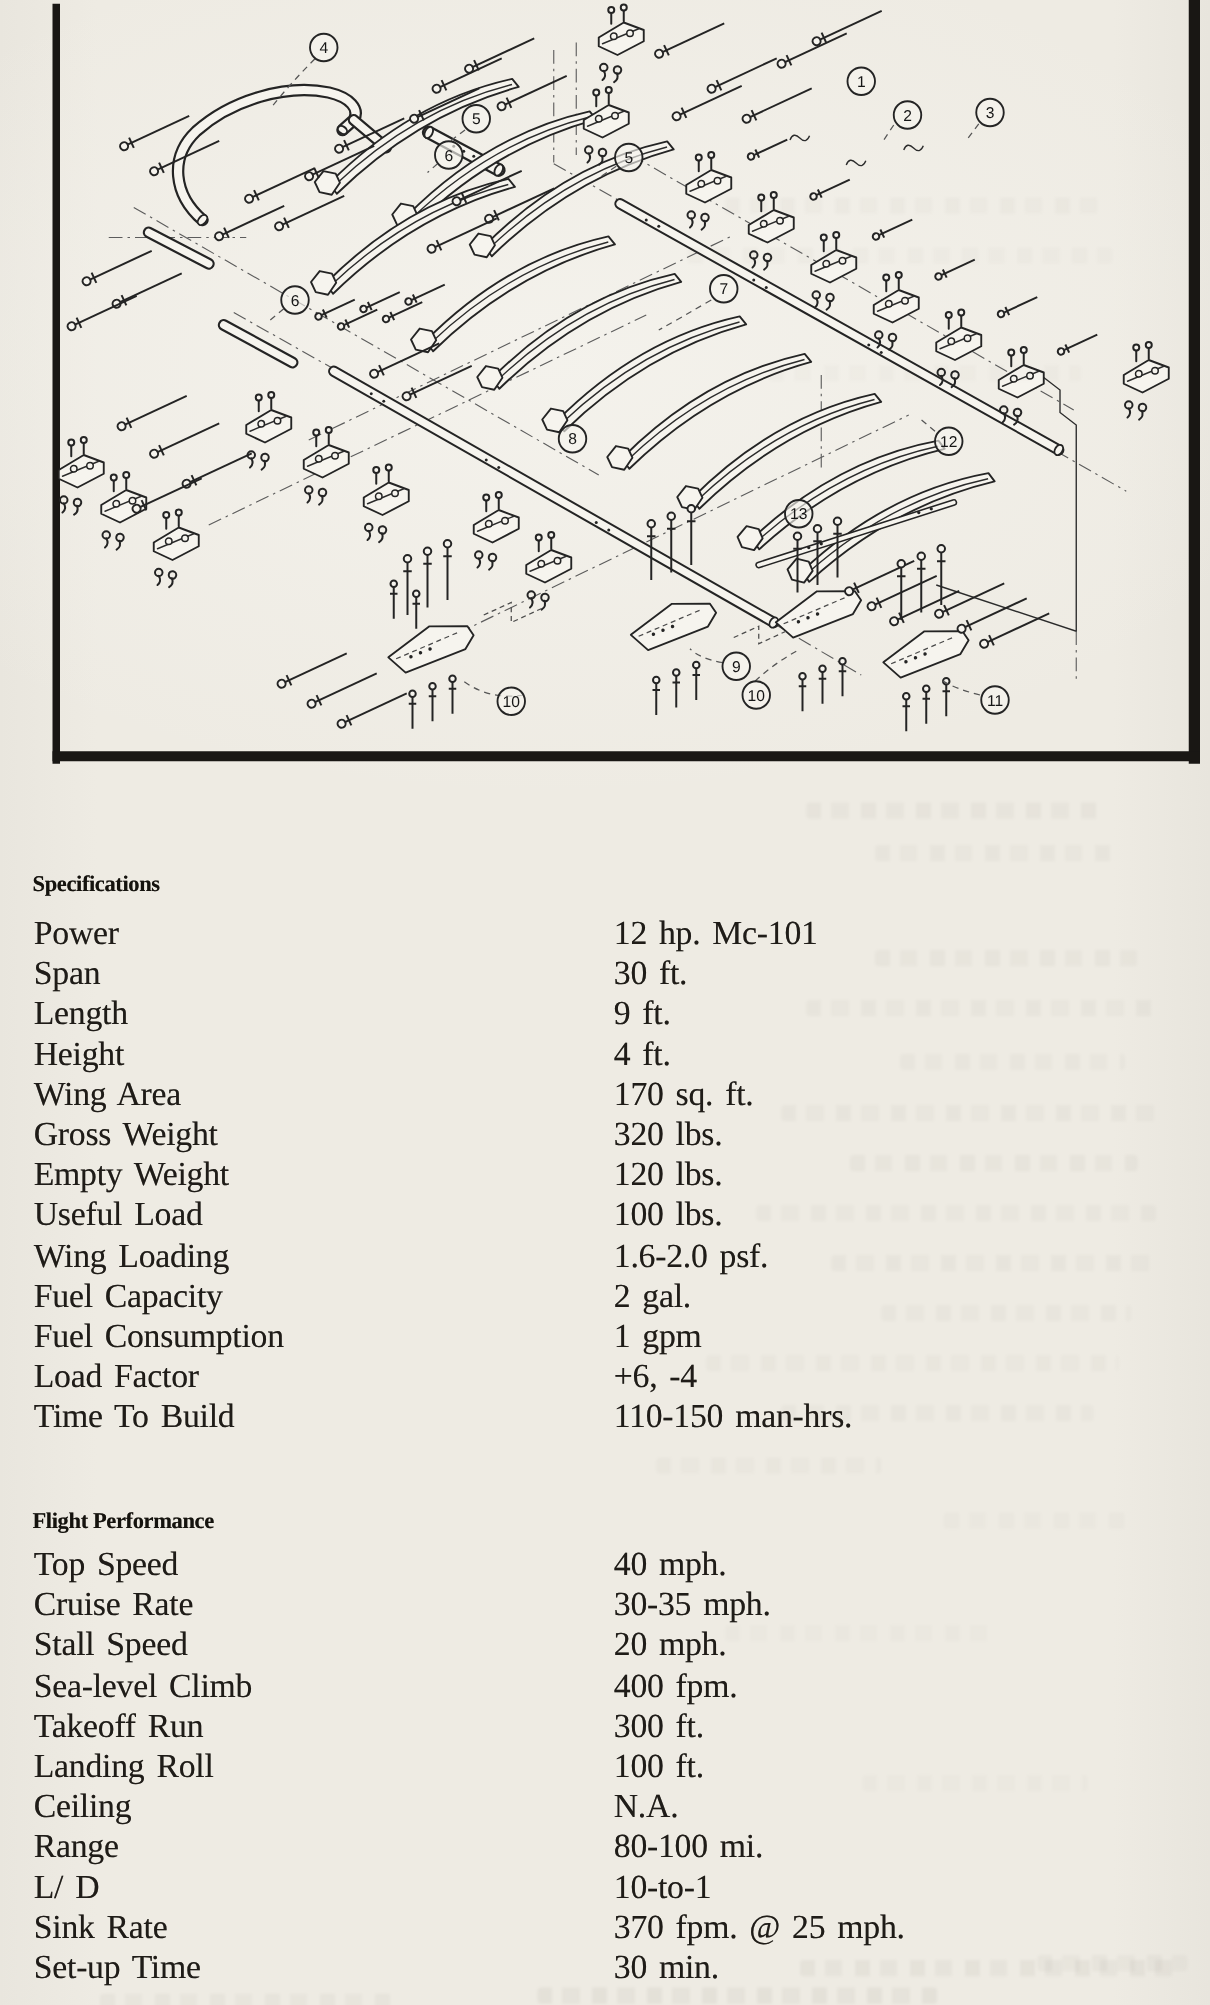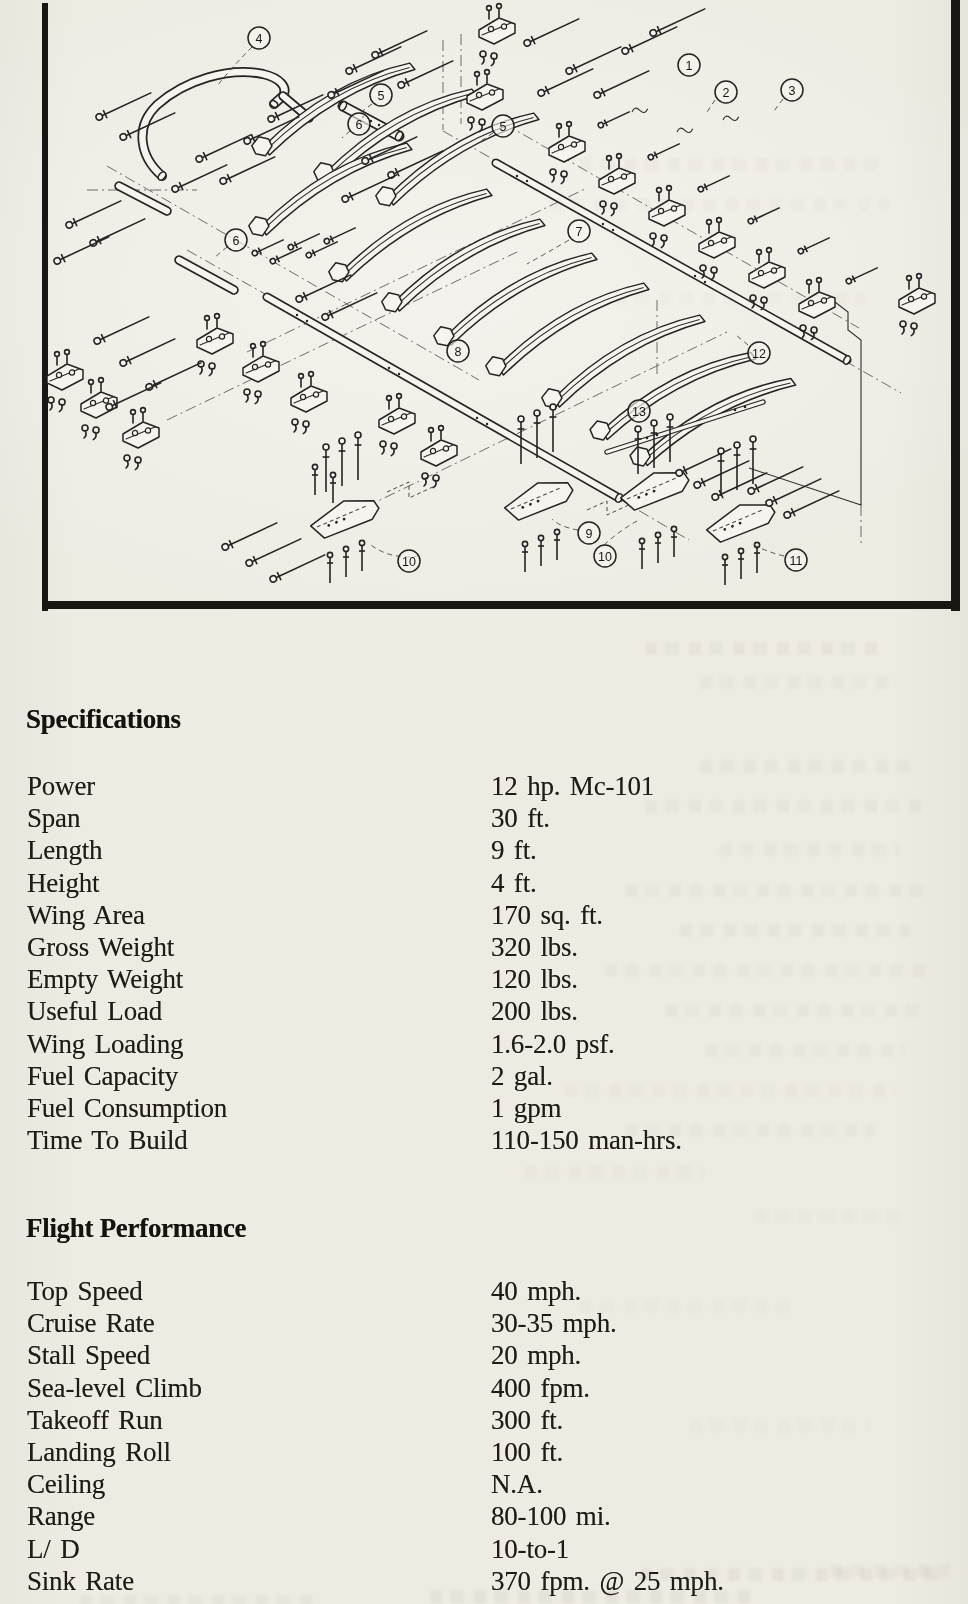--- a/index.html
+++ b/index.html
@@ -32,26 +32,26 @@
   svg .bolt{stroke:#242424;stroke-width:1.6;fill:#f6f4ee;}
   svg .callout-circle{fill:rgba(246,244,238,.65);stroke:#242424;stroke-width:1.5;}
   svg .callout-num{font:12.5px "Liberation Sans",sans-serif;fill:#161616;text-anchor:middle;}
   
   .caption{
     position:absolute;left:26px;top:618px;width:700px;
     font-family:"Liberation Sans",sans-serif;font-weight:bold;font-size:20.5px;
     letter-spacing:-0.1px;color:#16140f;
   }
   .section-heading{
-    position:absolute;left:26px;font-size:27px;font-weight:bold;
+    position:absolute;left:26px;font-size:18px;font-weight:bold;
     letter-spacing:-0.3px;color:#15130e;text-shadow:0 0 .5px rgba(25,22,18,.55);
   }
   #spec-heading{top:682px;}
   #perf-heading{top:1191px;}
-  .kv-list{position:absolute;left:0;width:968px;margin-top:40px;}
+  .kv-list{position:absolute;left:0;width:968px;}
   #spec-rows{top:732px;}
   #perf-rows{top:1237px;}
   .kv-row{position:relative;height:32.2px;}
   .kv-label,.kv-value{
     position:absolute;top:50%;transform:translateY(-54%);
     font-size:27px;letter-spacing:-0.2px;word-spacing:3px;white-space:nowrap;
     color:#1f1c18;text-shadow:0 0 .45px rgba(30,27,22,.5);
   }
   .kv-label{left:27px;}
   .kv-value{left:491px;}
@@ -448,33 +448,37 @@
         <div class="kv-row">
           <span class="kv-label">Gross Weight</span>
           <span class="kv-value">320 lbs.</span>
         </div>
         <div class="kv-row">
           <span class="kv-label">Empty Weight</span>
           <span class="kv-value">120 lbs.</span>
         </div>
         <div class="kv-row">
           <span class="kv-label">Useful Load</span>
-          <span class="kv-value">200 lbs.</span>
+          <span class="kv-value">100 lbs.</span>
         </div>
         <div class="kv-row">
           <span class="kv-label">Wing Loading</span>
           <span class="kv-value">1.6-2.0 psf.</span>
         </div>
         <div class="kv-row">
           <span class="kv-label">Fuel Capacity</span>
           <span class="kv-value">2 gal.</span>
         </div>
         <div class="kv-row">
           <span class="kv-label">Fuel Consumption</span>
           <span class="kv-value">1 gpm</span>
+        </div>
+        <div class="kv-row">
+          <span class="kv-label">Load Factor</span>
+          <span class="kv-value">+6, -4</span>
         </div>
         <div class="kv-row">
           <span class="kv-label">Time To Build</span>
           <span class="kv-value">110-150 man-hrs.</span>
         </div>
       </div>
   </section>
 
   <section>
     <h2 class="section-heading" id="perf-heading">Flight Performance</h2>

